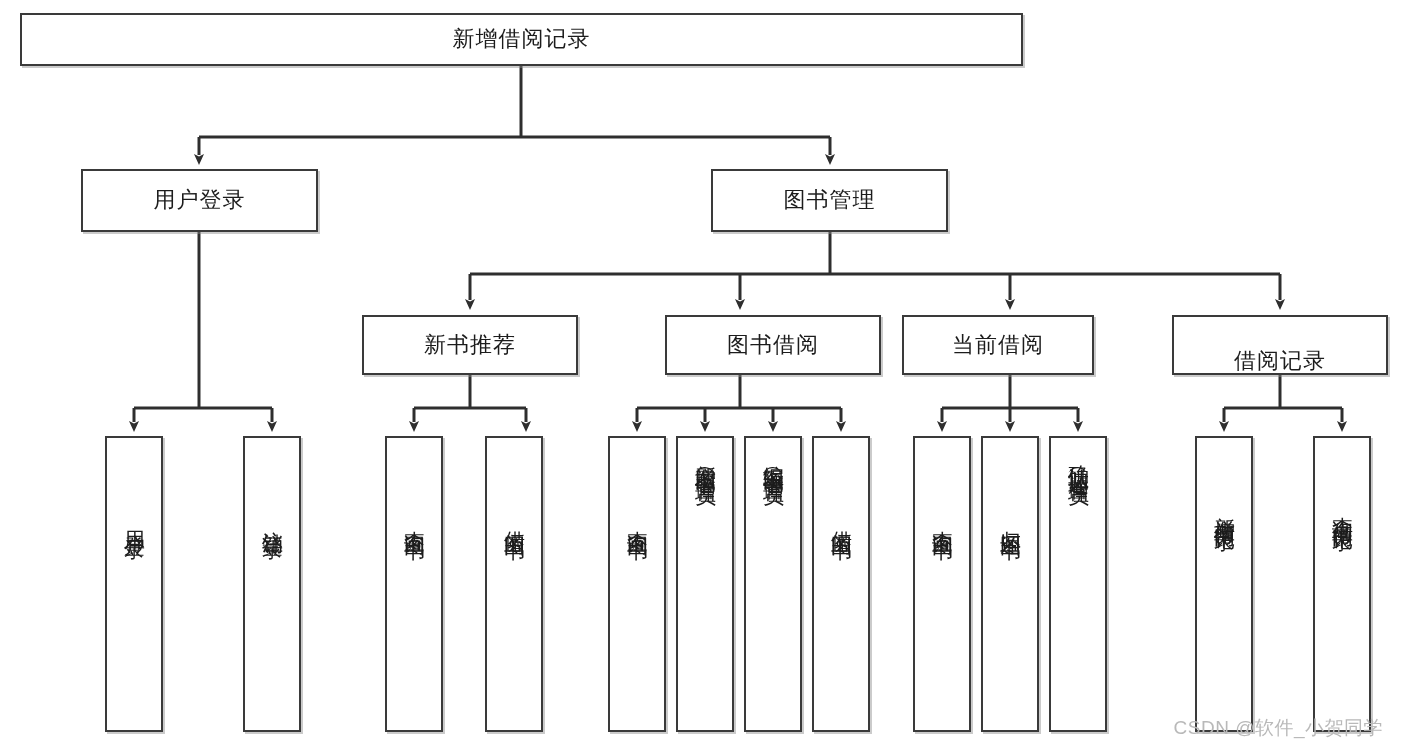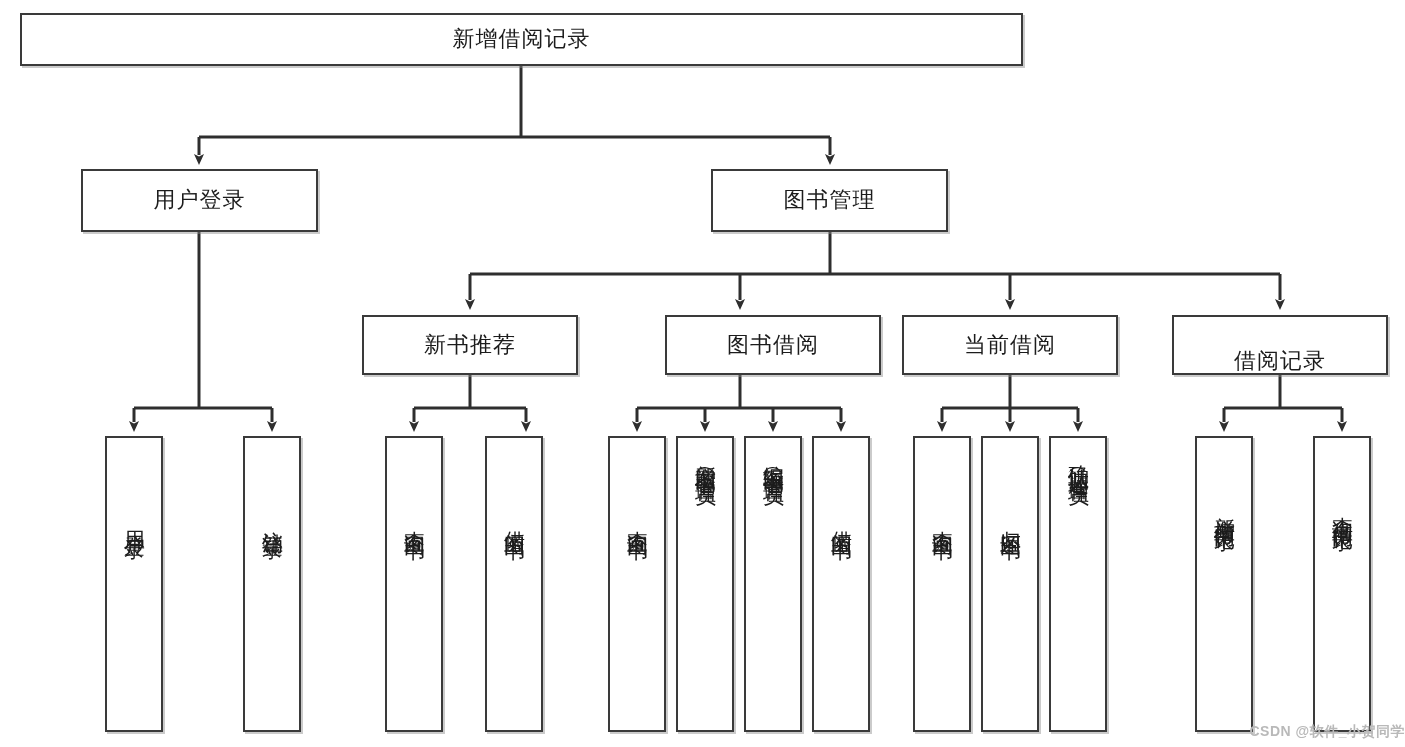--- a/index.html
+++ b/index.html
@@ -59,28 +59,27 @@
     white-space: nowrap;
   }
   .node.v.mid .vtext {
     margin-top: 52px;
   }
   .node.v.short .vtext {
     margin-top: 66px;
   }
   .watermark {
     position: absolute;
-    right: 0;
+    right: 22px;
     bottom: 6px;
-    font-size: 14px;
+    font-size: 19px;
     color: #b9b9b9;
     letter-spacing: 0.5px;
     white-space: nowrap;
     z-index: 3;
-    font-weight: bold;
   }
 </style>
 </head>
 <body>
 
 <div id="diagram">
 
   <svg class="connectors" viewBox="0 0 1405 747" xmlns="http://www.w3.org/2000/svg">
     <defs>
       <marker id="arrow" markerWidth="12" markerHeight="12" refX="1" refY="5" orient="auto" markerUnits="userSpaceOnUse">
@@ -141,21 +140,21 @@
   <div class="node h" style="left:362px; top:315px; width:216px; height:60px;">
     <span>新书推荐</span>
   </div>
 
   <div class="node h" style="left:711px; top:169px; width:237px; height:63px;">
     <span>图书管理</span>
   </div>
   <div class="node h" style="left:632px; top:315px; width:216px; height:60px;margin-left:33px;">
     <span>图书借阅</span>
   </div>
-  <div class="node h" style="left:902px; top:315px; width:216px; height:60px;">
+  <div class="node h" style="left:902px; top:315px; width:192px; height:60px;">
     <span>当前借阅</span>
   </div>
   <div class="node h" style="left:1172px; top:315px; width:216px; height:60px;align-items:flex-end;">
     <span>借阅记录</span>
   </div>
 
   <div class="node v short" style="left:105px; top:436px; width:58px; height:296px;">
     <span class="vtext">用户登录</span>
   </div>
   <div class="node v short" style="left:243px; top:436px; width:58px; height:296px;">

